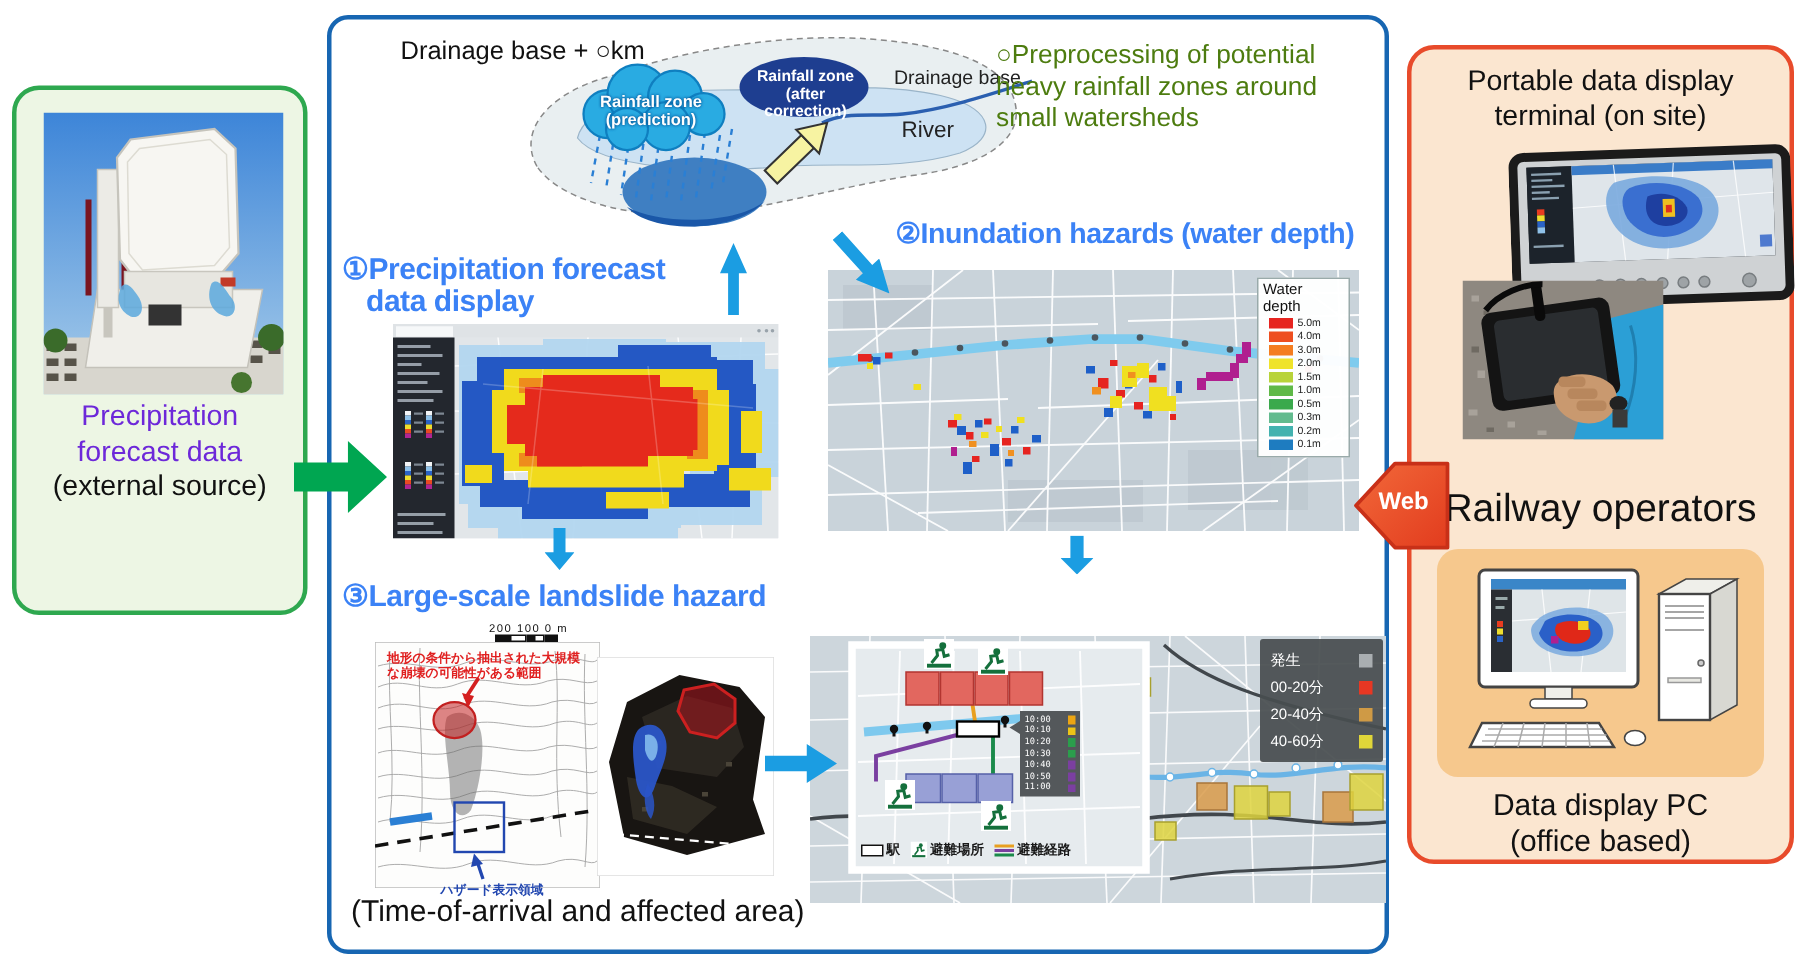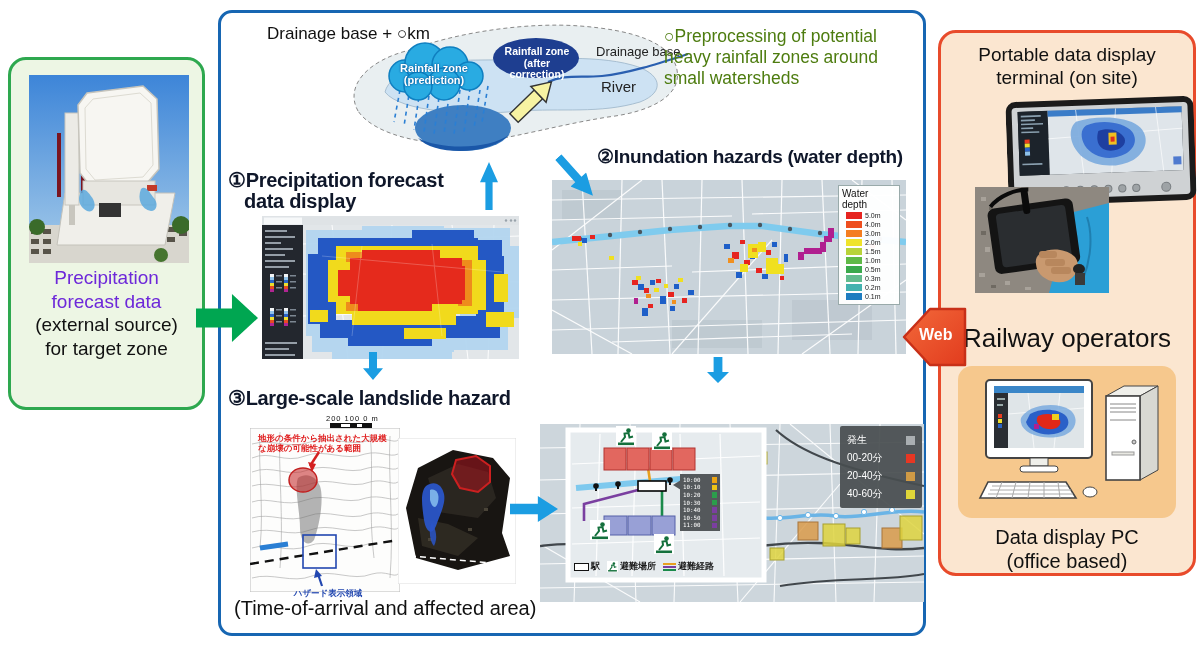--- a/index.html
+++ b/index.html
@@ -17,21 +17,21 @@
   .panel-right { left: 938px; top: 30px; width: 258px; height: 546px;
     border: 3px solid #e84b2b; border-radius: 18px; background: #fbe6d0; z-index: 2; }
   .pc-box { left: 958px; top: 366px; width: 218px; height: 152px; background: #f6c88d; border-radius: 14px; z-index: 3; }
 
   
   .arrow-right { background: #1b9de2; clip-path: polygon(0 30%, 58% 30%, 58% 0, 100% 50%, 58% 100%, 58% 70%, 0 70%); }
   .arrow-up    { background: #1b9de2; clip-path: polygon(30% 100%, 30% 42%, 0 42%, 50% 0, 100% 42%, 70% 42%, 70% 100%); }
   .arrow-down  { background: #1b9de2; clip-path: polygon(30% 0, 70% 0, 70% 58%, 100% 58%, 50% 100%, 0 58%, 30% 58%); }
   .arrow-green { background: #00a651; clip-path: polygon(0 30%, 58% 30%, 58% 0, 100% 50%, 58% 100%, 58% 70%, 0 70%); }
 
-  .step-title { font-weight: bold; color: #0f172a; font-size: 20px; line-height: 21px; letter-spacing: -0.3px; }
+  .step-title { font-weight: bold; color: #3b82f6; font-size: 20px; line-height: 21px; letter-spacing: -0.3px; }
 
   .leftbox-text { font-size: 19px; line-height: 23.5px; color: #111; text-align: center; width: 100%; }
   .blue-text { color: #6d28d9; }
 
   
   .cloud-label { color: #fff; font-weight: bold; font-size: 11px; line-height: 12px; text-align: center;
     text-shadow: 0 0 2px #0a5fa0, 0 0 2px #0a5fa0; }
   .corr-label { color: #fff; font-weight: bold; font-size: 10.5px; line-height: 11.5px; text-align: center; }
 
   
@@ -709,21 +709,20 @@
       <rect x="118" y="110" width="10" height="6" fill="#c23a28"></rect>
       <path d="M52,116 C48,124 50,132 58,136 C64,138 68,132 64,124 C60,118 56,112 52,116 z" fill="#5aa8dd" opacity=".85"></path>
       <path d="M112,114 C108,124 112,134 122,136 C128,136 130,128 124,122 C120,116 116,110 112,114 z" fill="#5aa8dd" opacity=".85"></path>
       <rect x="70" y="128" width="22" height="14" fill="#333"></rect>
       <line x1="43" y1="130" x2="43" y2="150" stroke="#c8c6be" stroke-width="6"></line>
     </svg>
     <div class="leftbox-text abs" style="left:0;top:206px">
       <div class="blue-text">Precipitation</div>
       <div class="blue-text">forecast data</div>
       <div>(external source)</div>
-      <div>for target zone</div>
     </div>
   </div>
 
   <div class="abs arrow-green" style="left:196px;top:294px;width:62px;height:48px;z-index:5"></div>
 
   <div class="abs panel-right">
     <div class="ctr bold abs" style="left:0;top:10px;width:100%;font-size:19px;line-height:23px;color:#111;font-weight:normal">
       <div>Portable data display</div>
         <div>terminal (on site)</div>
     </div>

